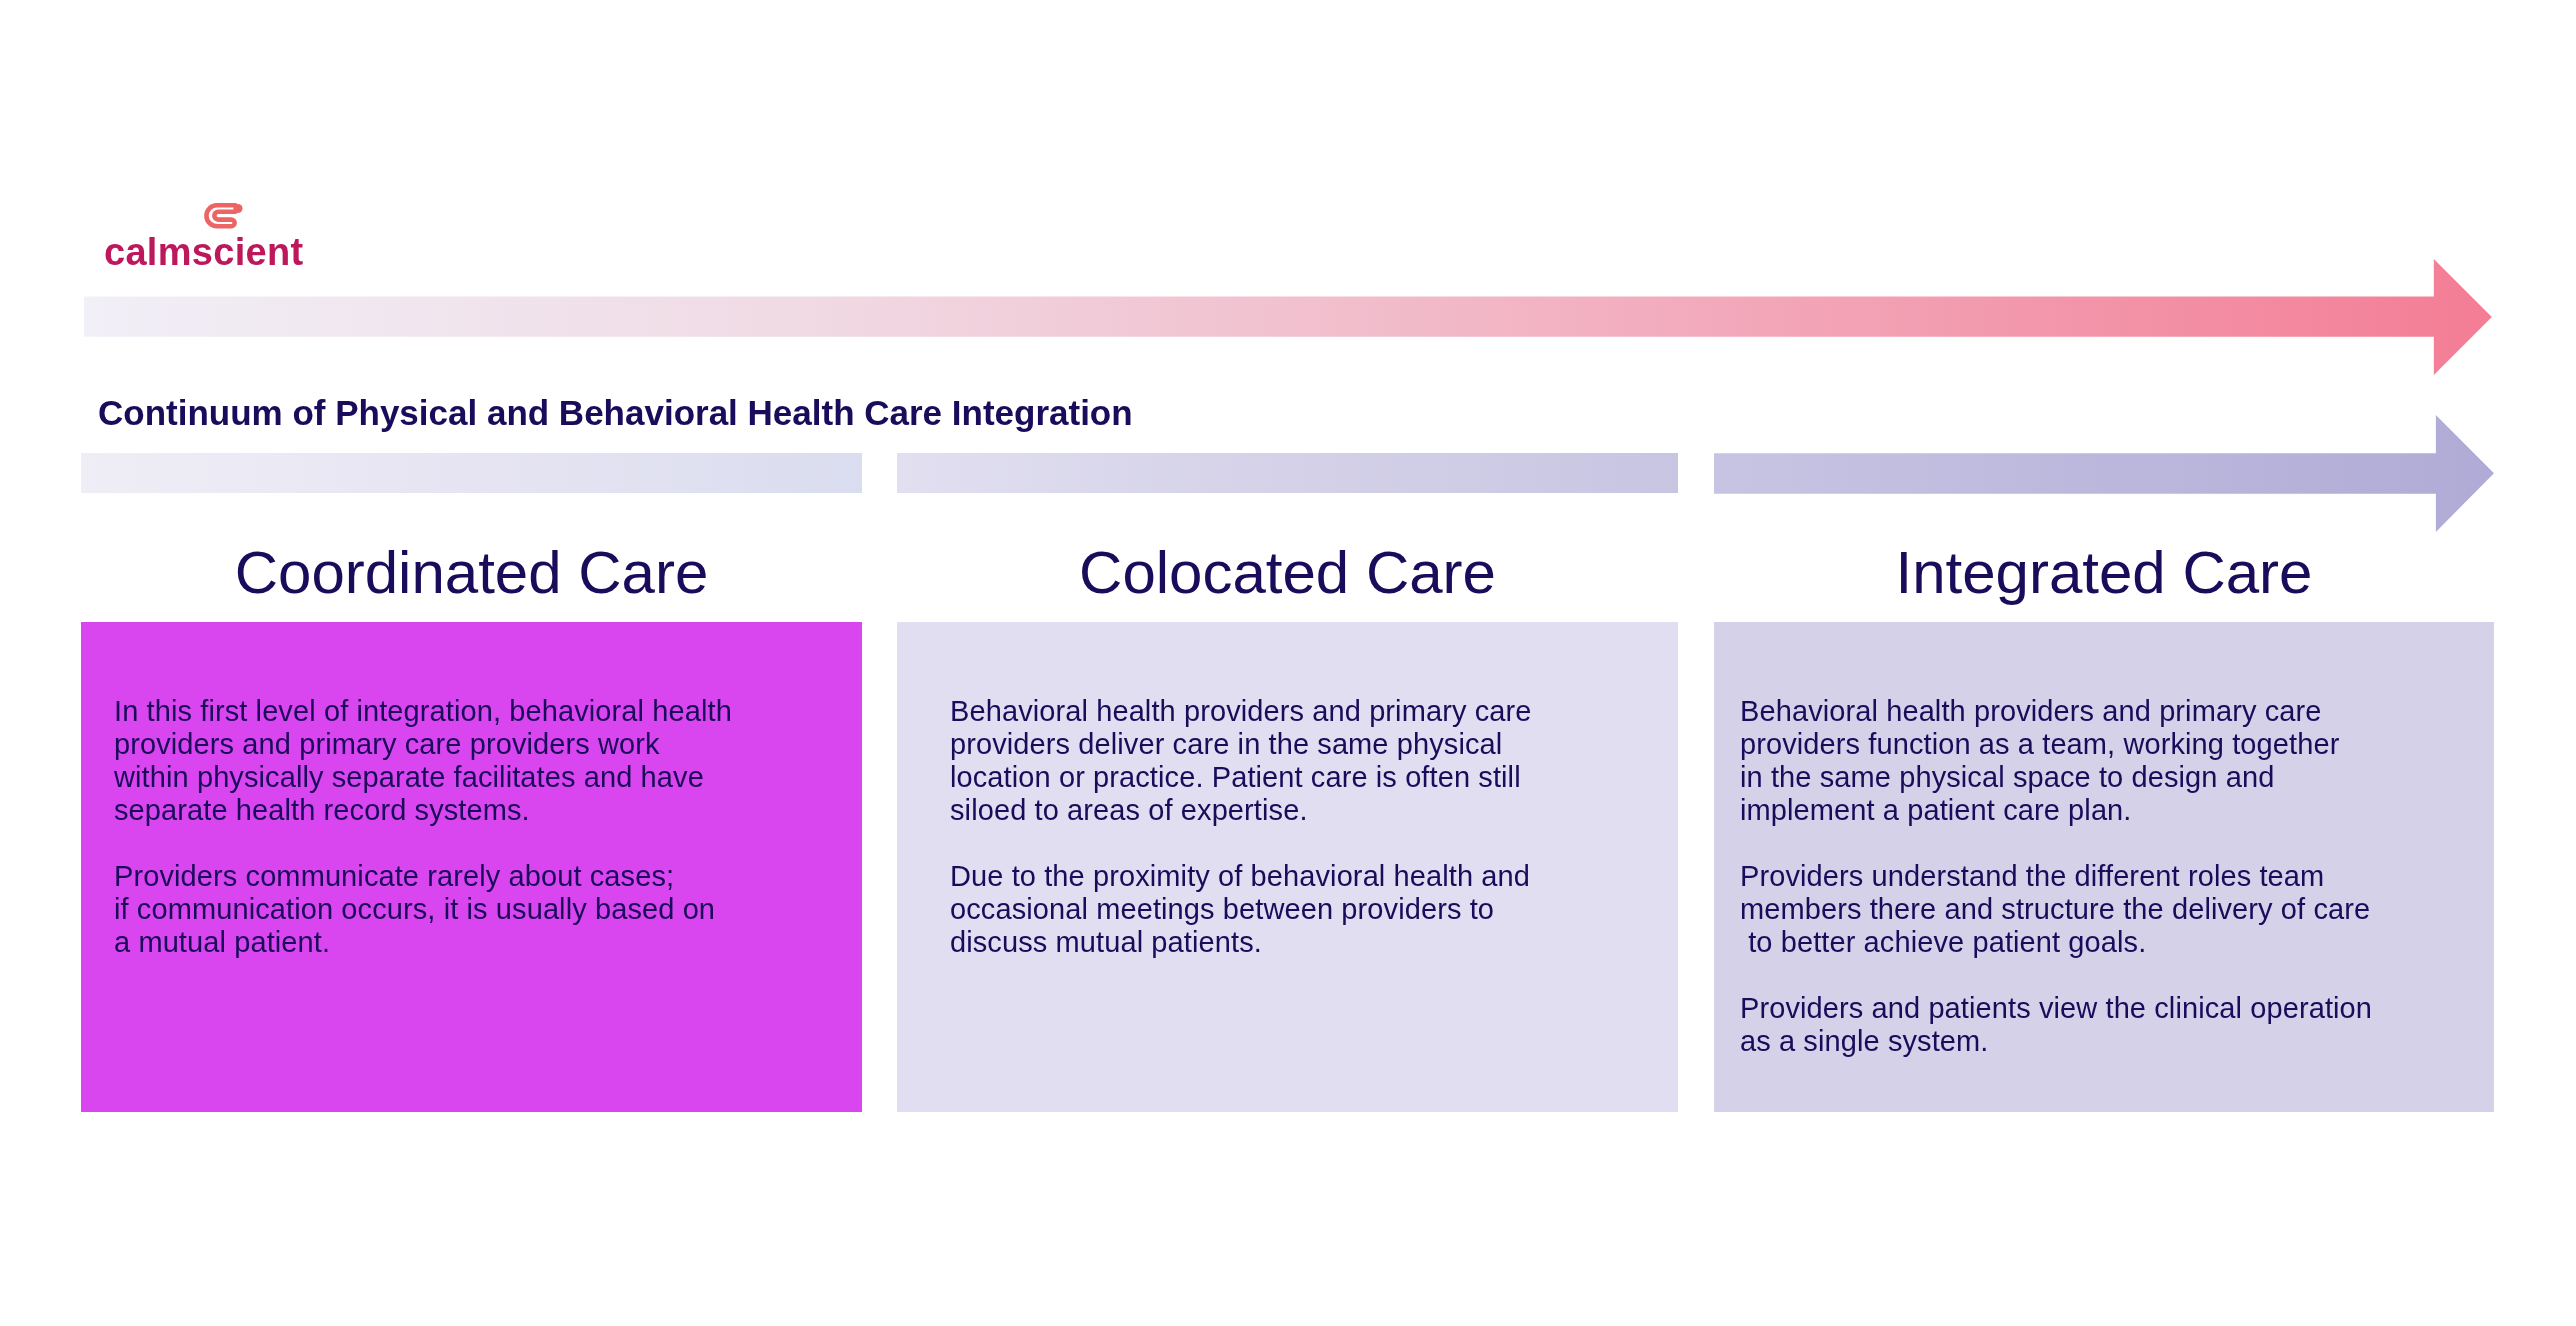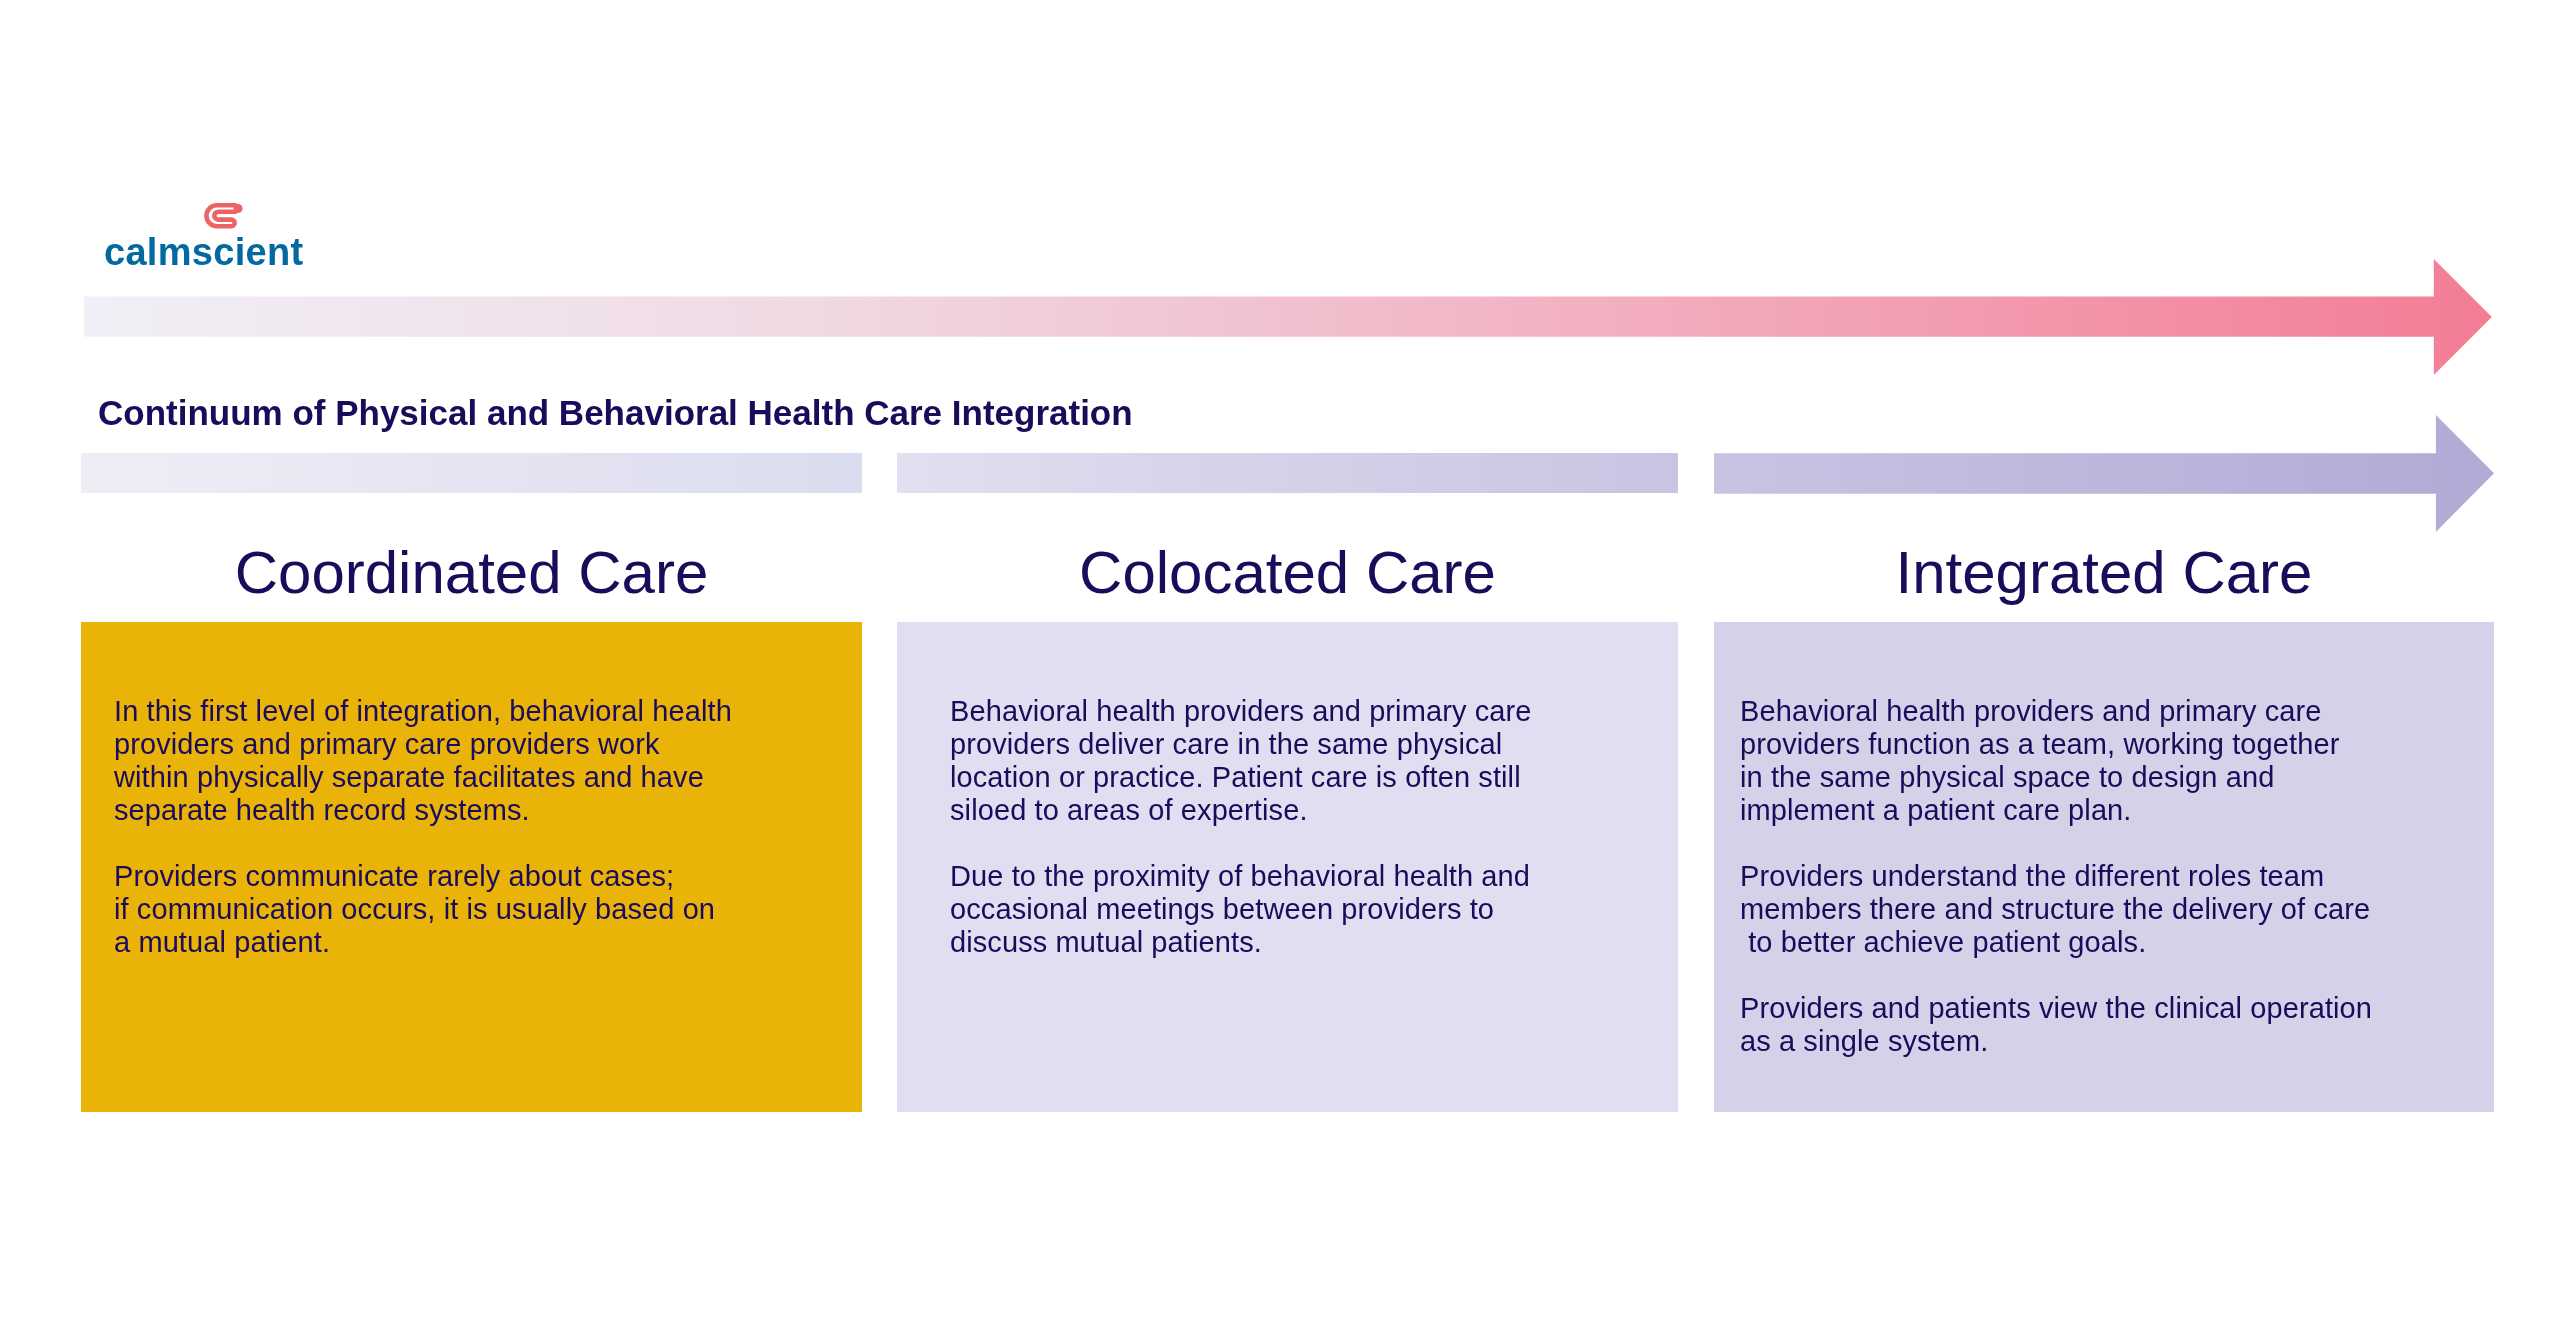--- a/index.html
+++ b/index.html
@@ -8,21 +8,21 @@
       background: #ffffff;
       font-family: "Liberation Sans", "DejaVu Sans", sans-serif;
       color: #1A0B5B;
     }
     .abs { position: absolute; }
 
     
     .logo-icon { left: 197px; top: 196px; width: 53px; width: 53px; height: 42px; }
     .logo-text {
       left: 104px; top: 233px; font-size: 38px; font-weight: bold;
-      letter-spacing: 0.3px; color: #0369a1; line-height: 1;
+      letter-spacing: 0.3px; color: #be185d; line-height: 1;
     }
 
     
     .top-arrow { left: 81px; top: 259px; width: 2414px; height: 116px; }
 
     
     .subtitle {
       left: 98px; top: 395px; font-size: 35px; font-weight: bold;
       line-height: 1; white-space: nowrap; color: #1A0B5B;
     }
@@ -37,21 +37,21 @@
     .col-title {
       top: 533px; height: 79px; font-size: 60px; font-weight: normal;
       text-align: center; line-height: 79px; white-space: nowrap; color: #1A0B5B;
     }
     .t1 { left: 81px; width: 781px; }
     .t2 { left: 897px; width: 781px; }
     .t3 { left: 1714px; width: 780px; }
 
     
     .box { top: 622px; height: 490px; box-sizing: border-box; }
-    .box1 { left: 81px; width: 781px; background: #eab308; }
+    .box1 { left: 81px; width: 781px; background: #d946ef; }
     .box2 { left: 897px; width: 781px; background: #E0DEF0; }
     .box3 { left: 1714px; width: 780px; background: #D4D1E8; }
 
     .body-text {
       position: absolute; top: 73px;
       font-size: 29px; line-height: 33px; font-weight: normal;
       color: #1A0B5B; letter-spacing: 0.1px; white-space: nowrap;
     }
     .box1 .body-text { left: 33px; }
     .box2 .body-text { left: 53px; }

